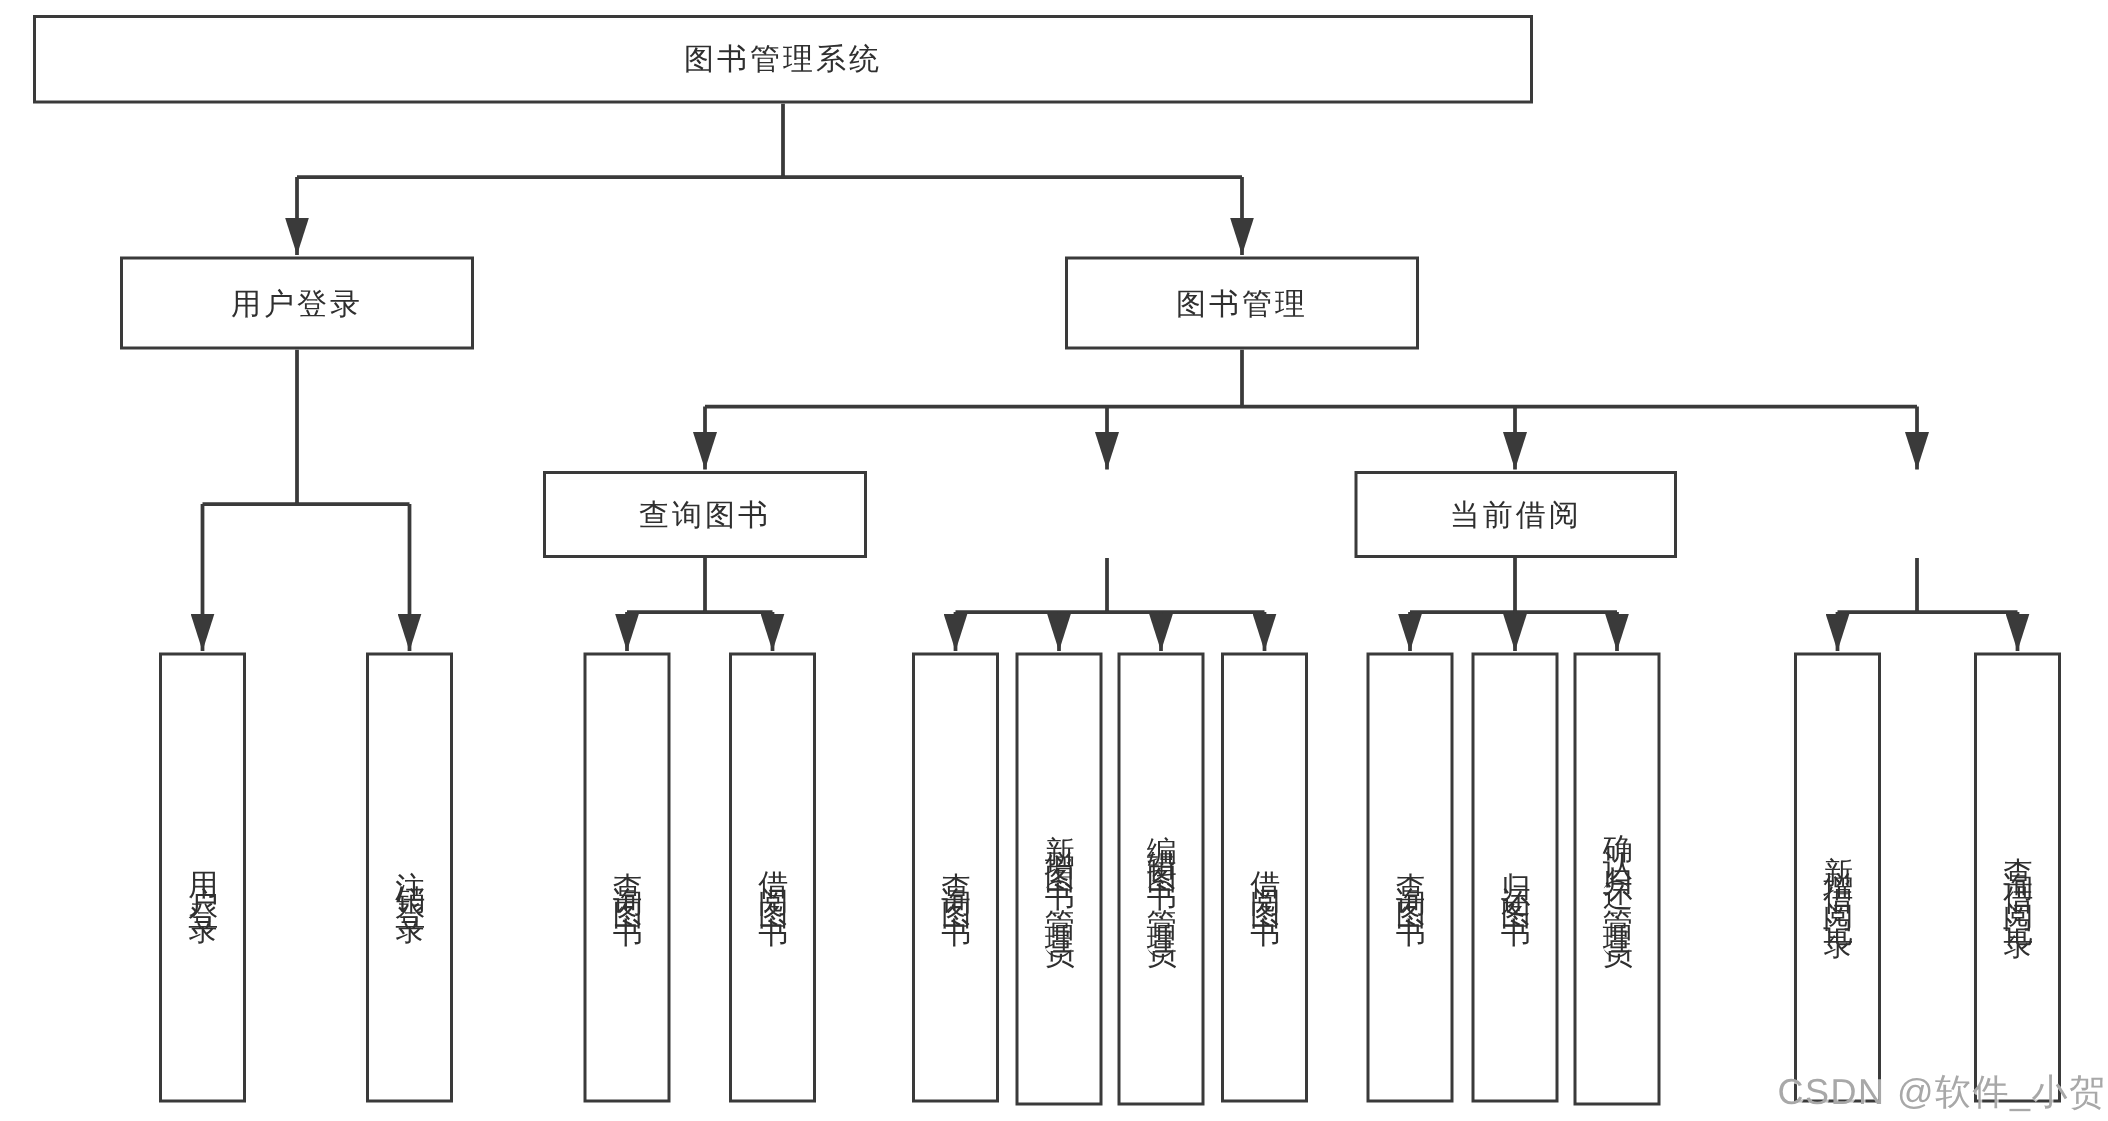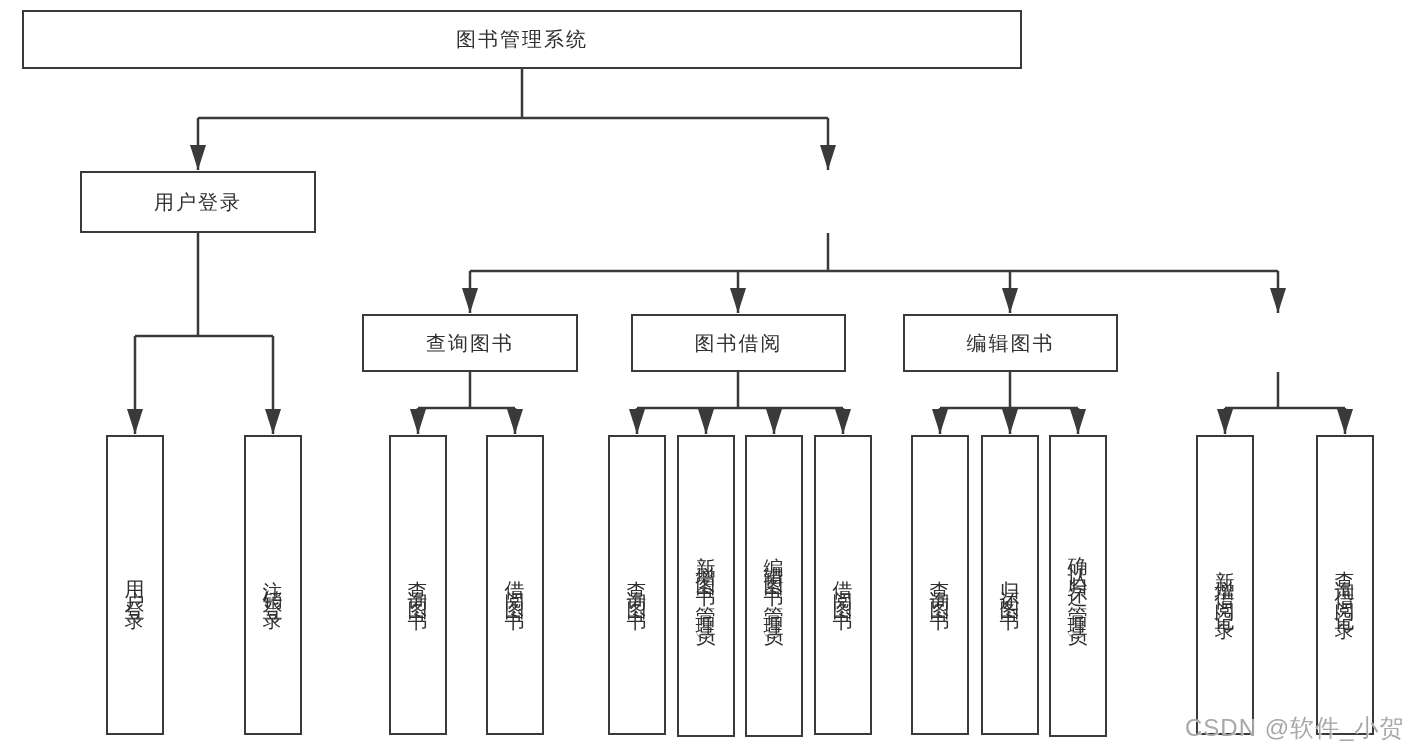--- a/index.html
+++ b/index.html
@@ -125,29 +125,29 @@
     </g>
   </svg>
 
   <div class="node h-node" style="left:22px; top:10px; width:1000px; height:59px;">
     <span>图书管理系统</span>
   </div>
 
   <div class="node h-node" style="left:80px; top:171px; width:236px; height:62px;">
     <span>用户登录</span>
   </div>
+  <div class="node h-node" style="left:710px; top:171px; width:236px; height:62px;">
+    <span>图书管理</span>
+  </div>
 
   <div class="node h-node" style="left:362px; top:314px; width:216px; height:58px;">
     <span>查询图书</span>
   </div>
-  <div class="node h-node" style="left:631px; top:314px; width:215px; height:58px;">
-    <span>图书借阅</span>
-  </div>
   <div class="node h-node" style="left:903px; top:314px; width:215px; height:58px;">
-    <span>编辑图书</span>
+    <span>当前借阅</span>
   </div>
 
   <div class="node v-node" style="left:106px; top:435px; width:58px; height:300px;">
     <span class="v-label">用户登录</span>
   </div>
   <div class="node v-node" style="left:244px; top:435px; width:58px; height:300px;">
     <span class="v-label">注销登录</span>
   </div>
 
   <div class="node v-node" style="left:389px; top:435px; width:58px; height:300px;">

